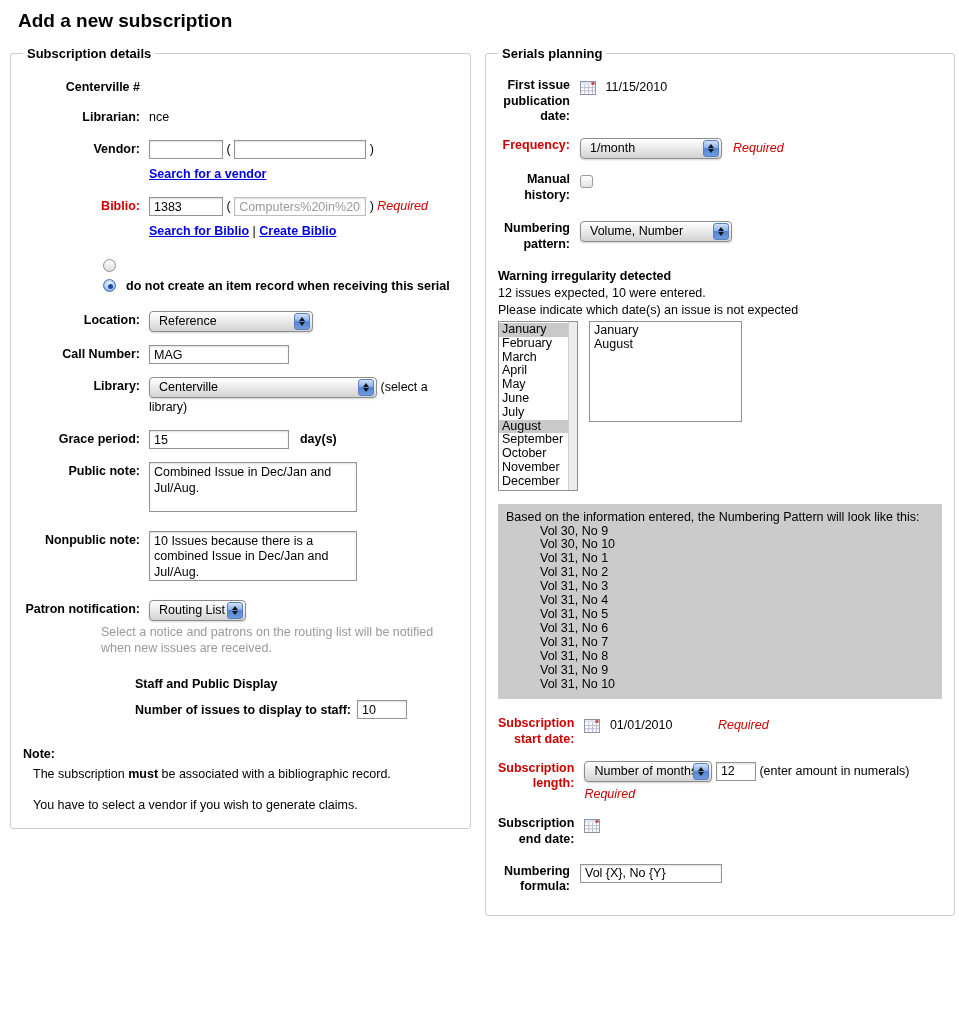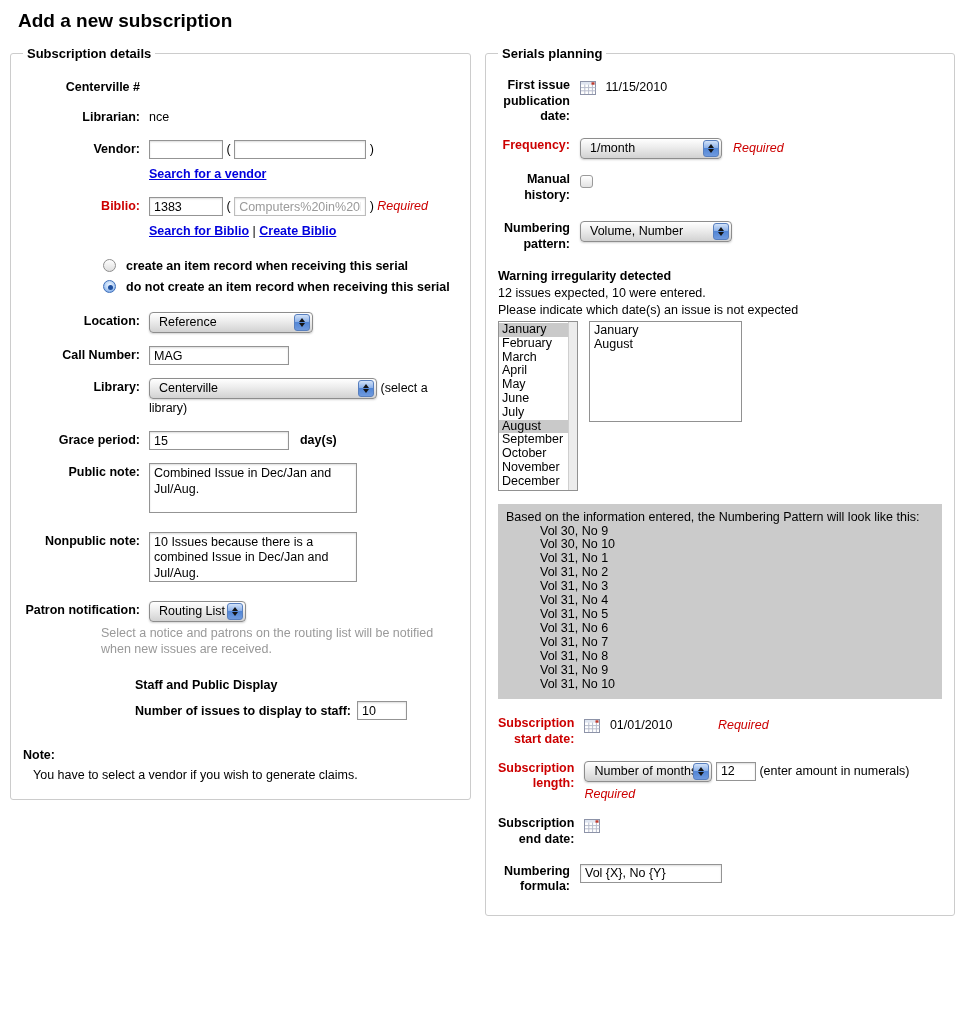--- a/index.html
+++ b/index.html
@@ -161,21 +161,20 @@
         <div class="ctl">
           <a class="link">Search for Biblio</a>
           <span class="sep">|</span>
           <a class="link">Create Biblio</a>
         </div>
       </div>
 
       <div style="margin-top:18px;">
         <div class="radio-row">
           <span class="radio"></span>
-          <span>create an item record when receiving this serial</span>
         </div>
         <div class="radio-row">
           <span class="radio sel"></span>
           <span>do not create an item record when receiving this serial</span>
         </div>
       </div>
 
       <div class="row" style="margin-top:16px;">
         <div class="lbl">Location:</div>
         <div class="ctl">
@@ -253,20 +252,21 @@
 
         <div class="staff-line">
           <span>Number of issues to display to staff:</span>
           <input class="text" value="10" style="">
         </div>
 
       </div>
 
       <div class="note-block">
         <div class="nb-title">Note:</div>
+        <div class="nb-line"><span>The subscription </span><b class="inlineb">must</b><span> be associated with a bibliographic record.</span></div>
         <div class="nb-line">You have to select a vendor if you wish to generate claims.</div>
       </div>
     </fieldset>
 
     <div class="right-col">
       <fieldset class="panel" id="right-panel">
         <legend>Serials planning</legend>
 
         <div class="row">
           <div class="lbl-r">First issue publication date:</div>

